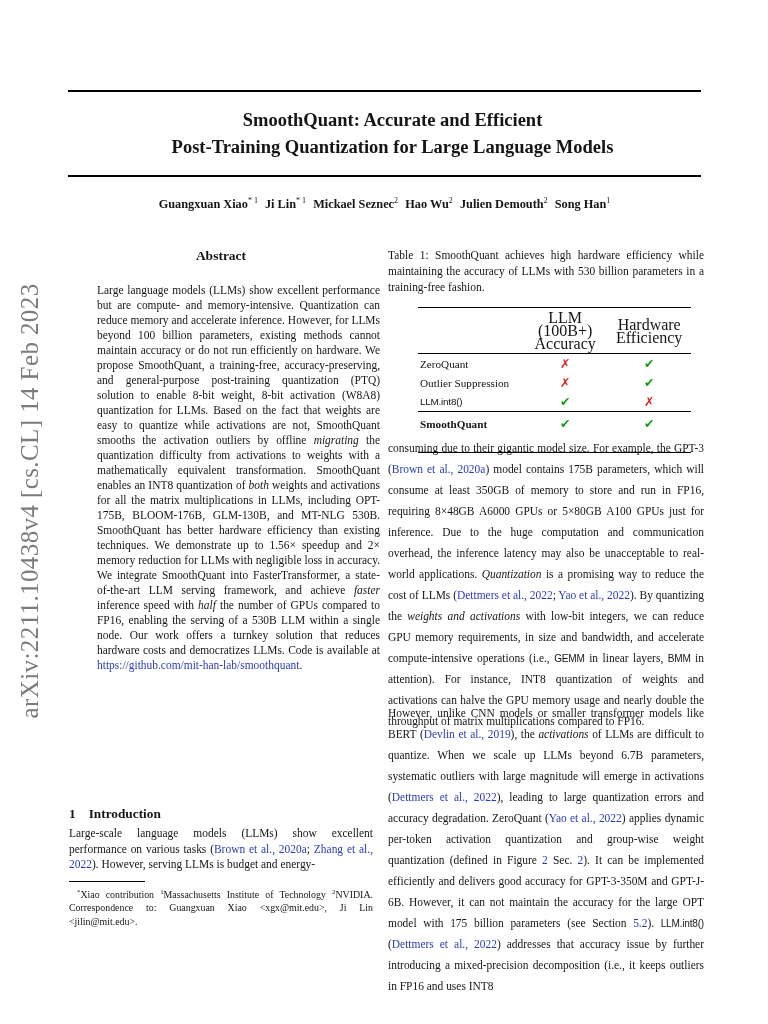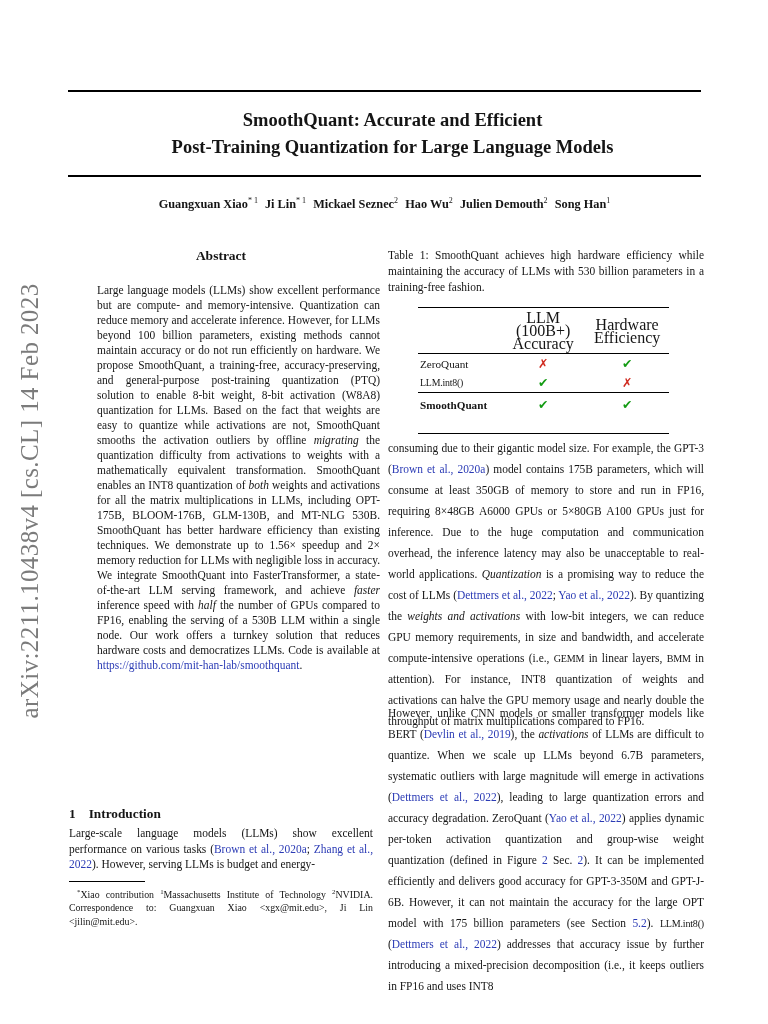--- a/index.html
+++ b/index.html
@@ -60,21 +60,21 @@
   .t1 .b{font-weight:bold;}
   .t1 tbody.foot td{padding-top:4px;padding-bottom:21px;}
 
   .body-text{margin:0;font-size:11.45px;line-height:21px;text-align:justify;}
   .para1{position:absolute;top:195px;left:0;width:316px;}
   .para2{position:absolute;top:460px;left:0;width:316px;}
 
   
   .i{font-style:italic;}
   .link{color:#2b3bb5;}
-  .mono{font-family:Liberation Serif, serif;font-size:0.88em;letter-spacing:-0.2px;}
+  .mono{font-family:Liberation Sans, sans-serif;font-size:0.88em;letter-spacing:-0.2px;}
   .sup{vertical-align:super;font-size:0.62em;line-height:0;}
 </style>
 </head>
 <body>
 
 <div class="page">
 
   <div class="arxiv-stamp">arXiv:2211.10438v4  [cs.CL]  14 Feb 2023</div>
 
   <div class="rule rule-top"></div>
@@ -121,20 +121,25 @@
             <th class="hdr"><span>Hardware</span><br><span>Efficiency</span></th>
           </tr>
         </thead>
         <tbody class="body3">
           <tr>
             <td class="lbl">ZeroQuant</td>
             <td class="mark" style="color: rgb(208, 43, 32);">✗</td>
             <td class="mark" style="color: rgb(18, 155, 18);">✔</td>
           </tr>
           <tr>
+            <td class="lbl">Outlier Suppression</td>
+            <td class="mark" style="color: rgb(208, 43, 32);">✗</td>
+            <td class="mark" style="color: rgb(18, 155, 18);">✔</td>
+          </tr>
+          <tr>
             <td class="lbl mono">LLM.int8()</td>
             <td class="mark" style="color: rgb(18, 155, 18);">✔</td>
             <td class="mark" style="color: rgb(208, 43, 32);">✗</td>
           </tr>
         </tbody>
         <tbody class="foot">
           <tr>
             <td class="lbl b">SmoothQuant</td>
             <td class="mark" style="color: rgb(18, 155, 18);">✔</td>
             <td class="mark" style="color: rgb(18, 155, 18);">✔</td>

